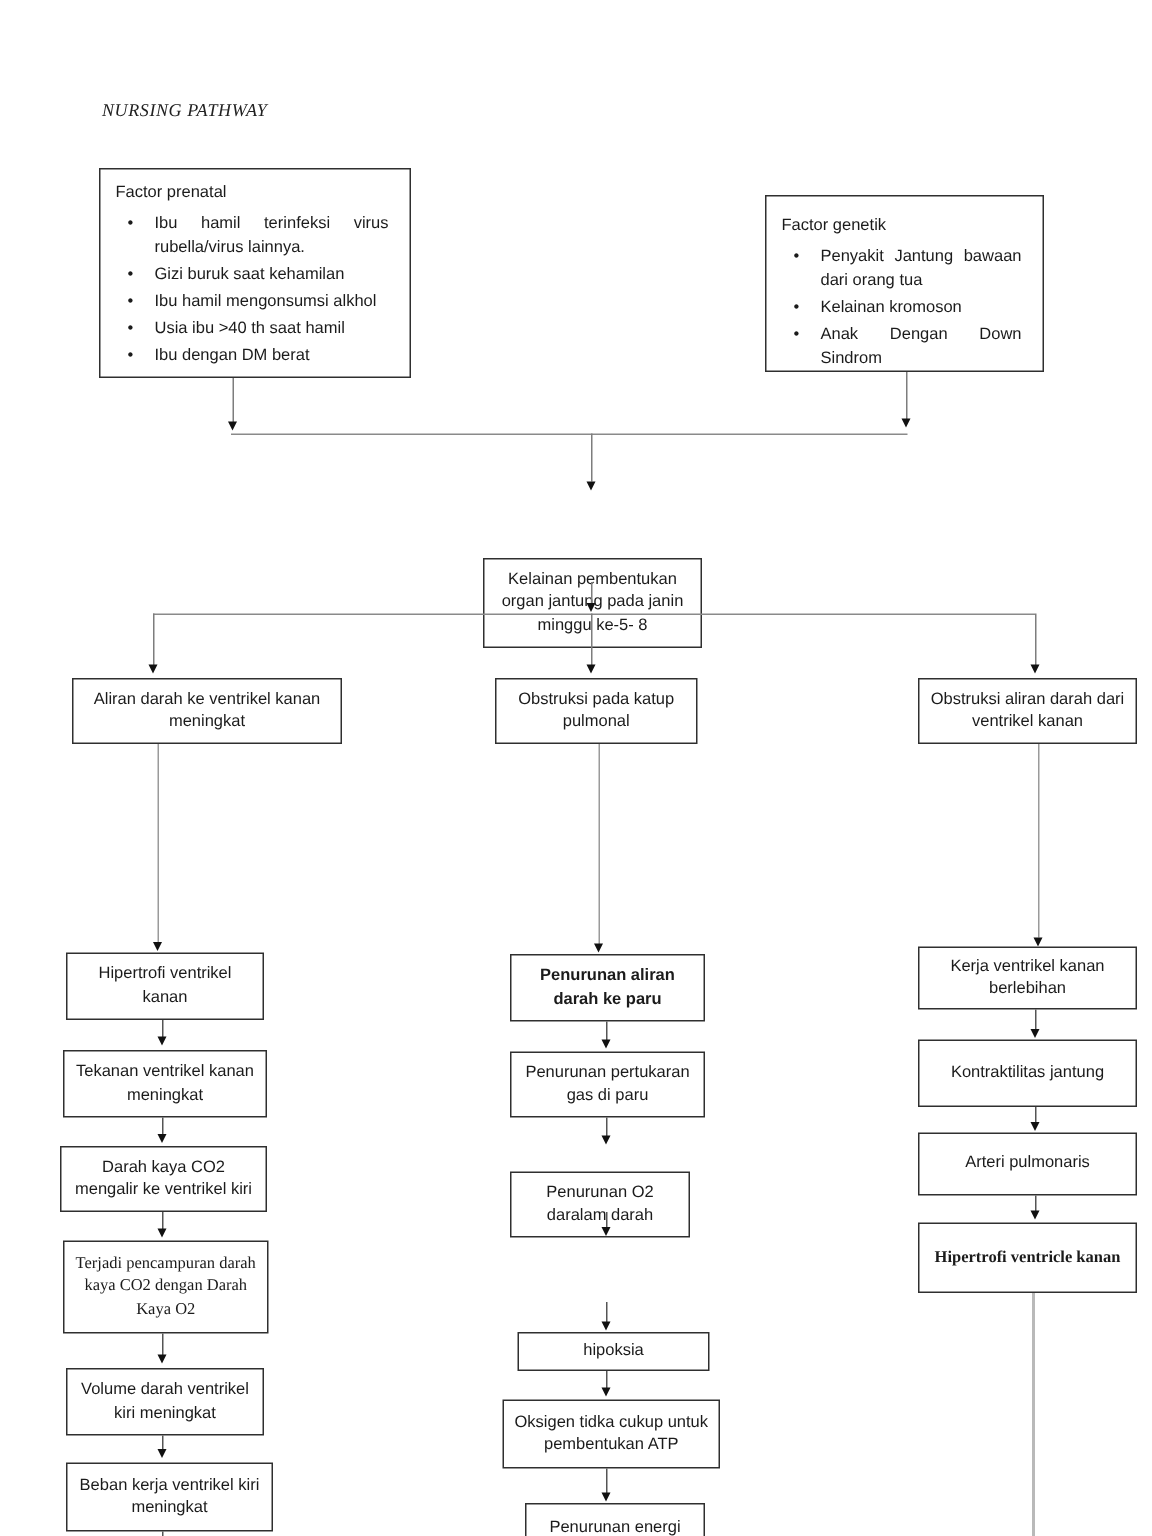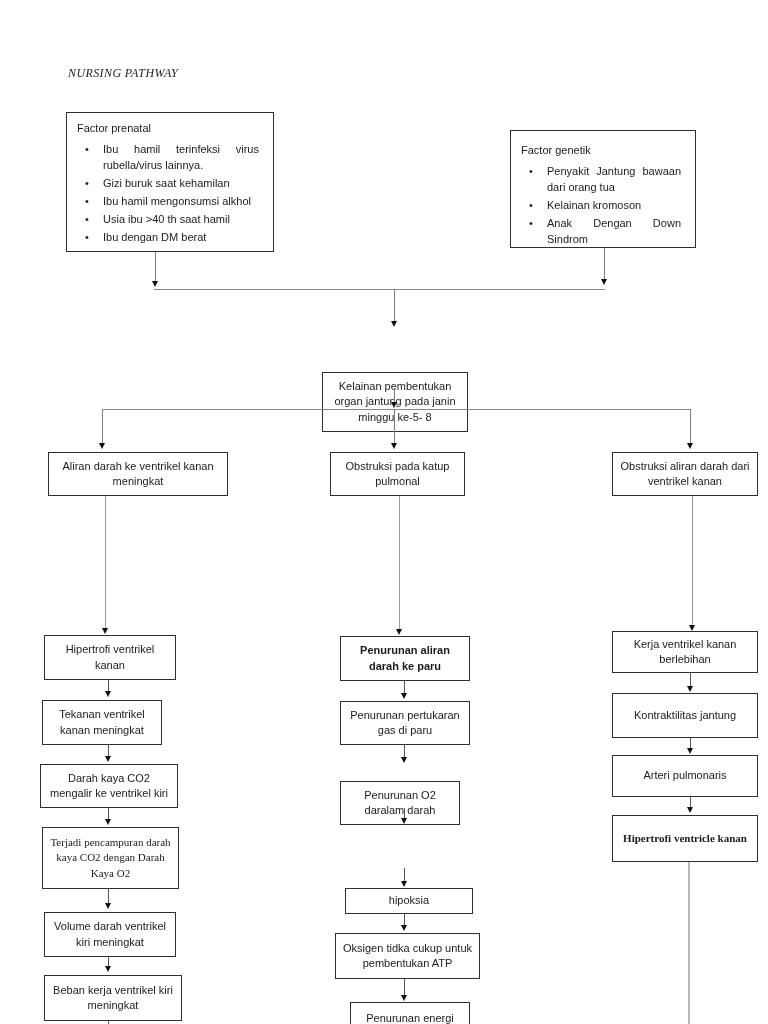--- a/index.html
+++ b/index.html
@@ -114,21 +114,21 @@
   <div class="vl" style="left:105px;top:496px;height:132px;background:#9a9a9a;width:1.2px;"></div>
   <div class="ah" style="left:101.5px;top:628px;"></div>
   <div class="vl" style="left:399px;top:496px;height:134px;background:#9a9a9a;width:1.2px;"></div>
   <div class="ah" style="left:395.5px;top:629px;"></div>
   <div class="vl" style="left:692px;top:496px;height:129px;background:#9a9a9a;width:1.2px;"></div>
   <div class="ah" style="left:688.5px;top:625px;"></div>
 
   <div class="box" style="left:44px;top:635px;width:132px;height:45px;">Hipertrofi ventrikel kanan</div>
   <div class="vl" style="left:108px;top:680px;height:12px;background:#555;"></div>
   <div class="ah" style="left:104.5px;top:691px;"></div>
-  <div class="box" style="left:42px;top:700px;width:120px;height:45px;">Tekanan ventrikel kanan meningkat</div>
+  <div class="box" style="left:42px;top:700px;width:136px;height:45px;">Tekanan ventrikel kanan meningkat</div>
   <div class="vl" style="left:108px;top:745px;height:12px;background:#555;"></div>
   <div class="ah" style="left:104.5px;top:756px;"></div>
   <div class="box" style="left:40px;top:764px;width:138px;height:44px;">Darah kaya CO2 mengalir ke ventrikel kiri</div>
   <div class="vl" style="left:108px;top:808px;height:12px;background:#555;"></div>
   <div class="ah" style="left:104.5px;top:819px;"></div>
   <div class="box" style="left:42px;top:827px;width:137px;height:62px;font-family:Liberation Serif, serif;">Terjadi pencampuran darah kaya CO2 dengan Darah Kaya O2</div>
   <div class="vl" style="left:108px;top:889px;height:15px;background:#555;"></div>
   <div class="ah" style="left:104.5px;top:903px;"></div>
   <div class="box" style="left:44px;top:912px;width:132px;height:45px;">Volume darah ventrikel kiri meningkat</div>
   <div class="vl" style="left:108px;top:957px;height:10px;background:#555;"></div>

